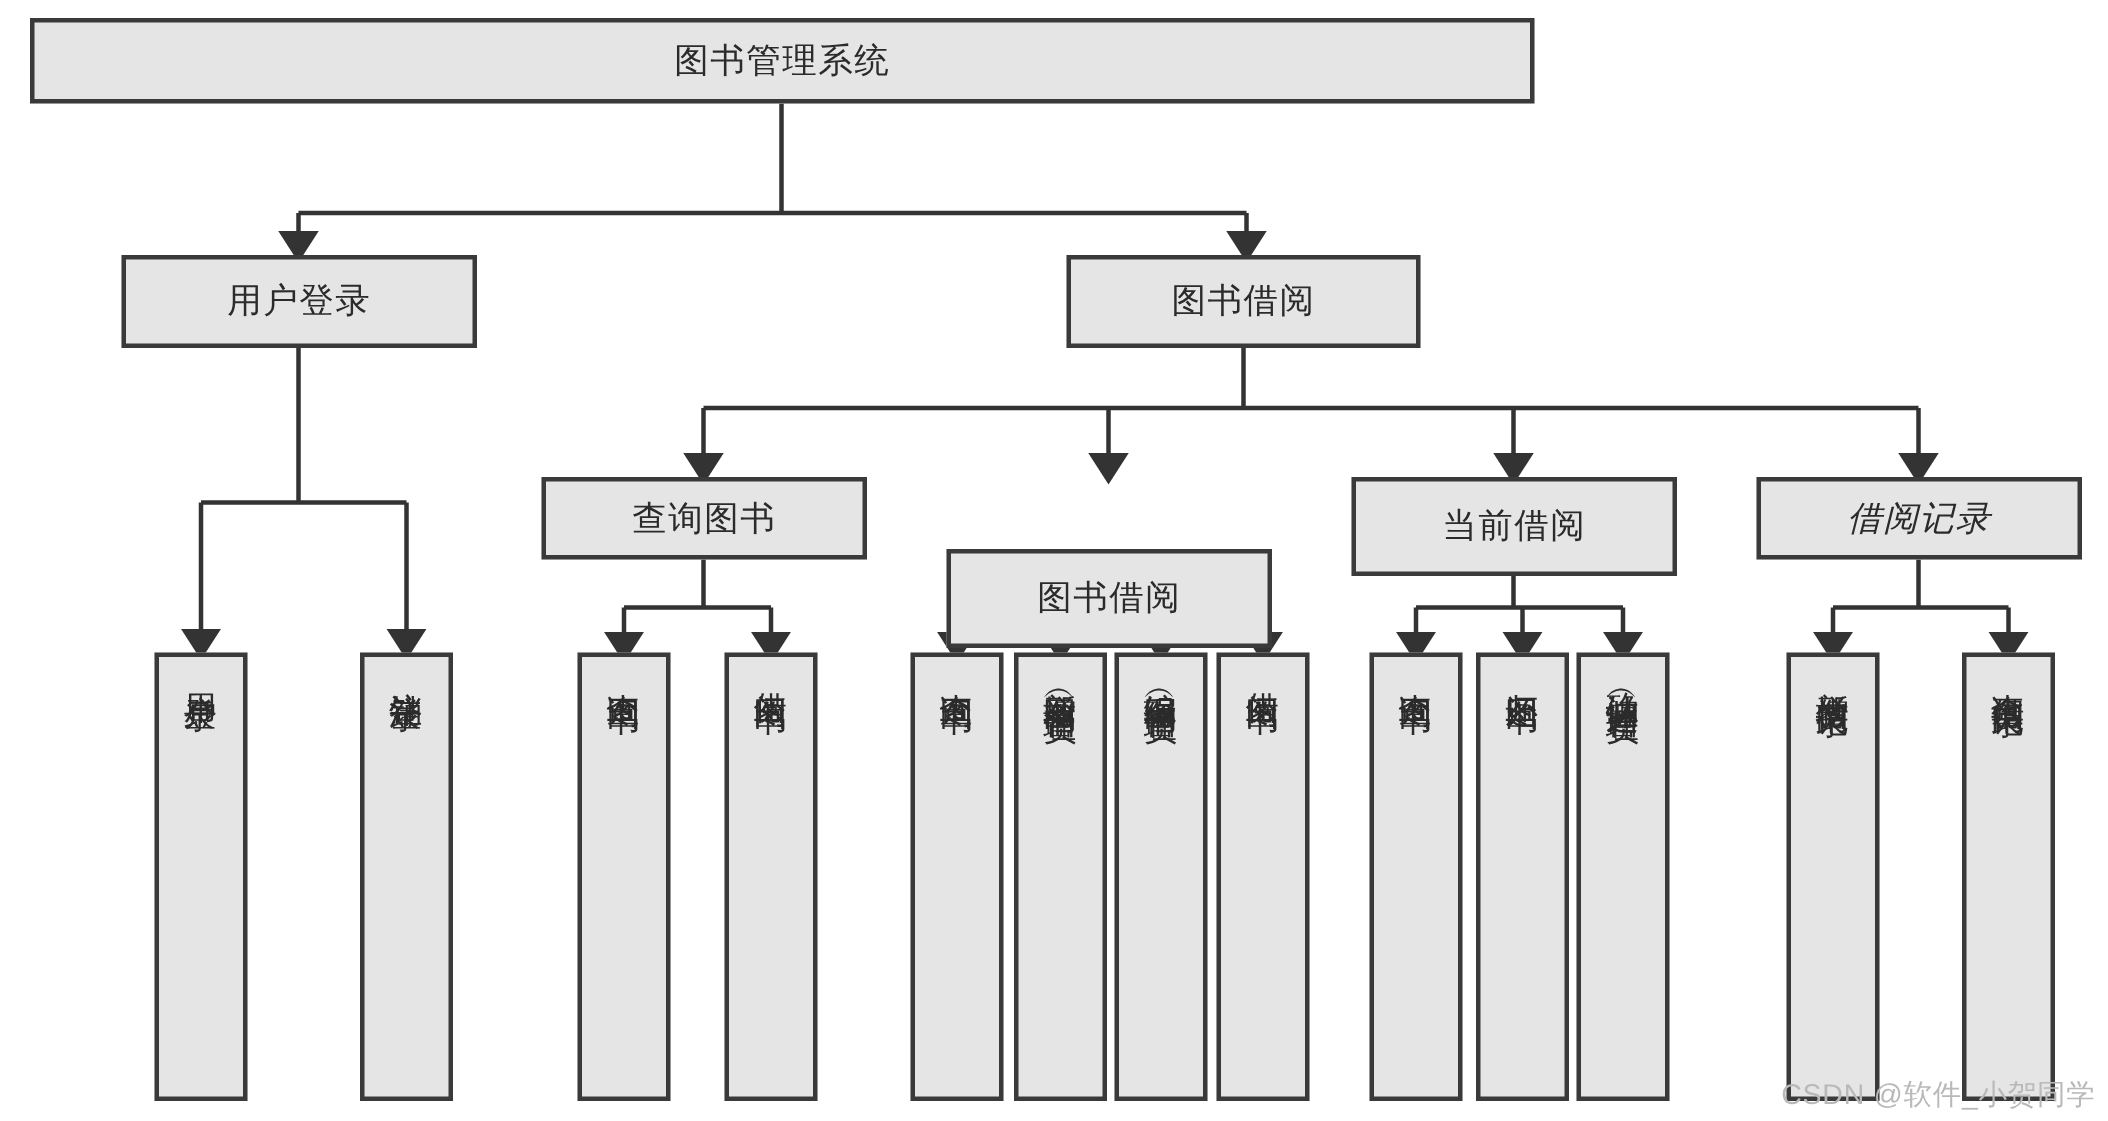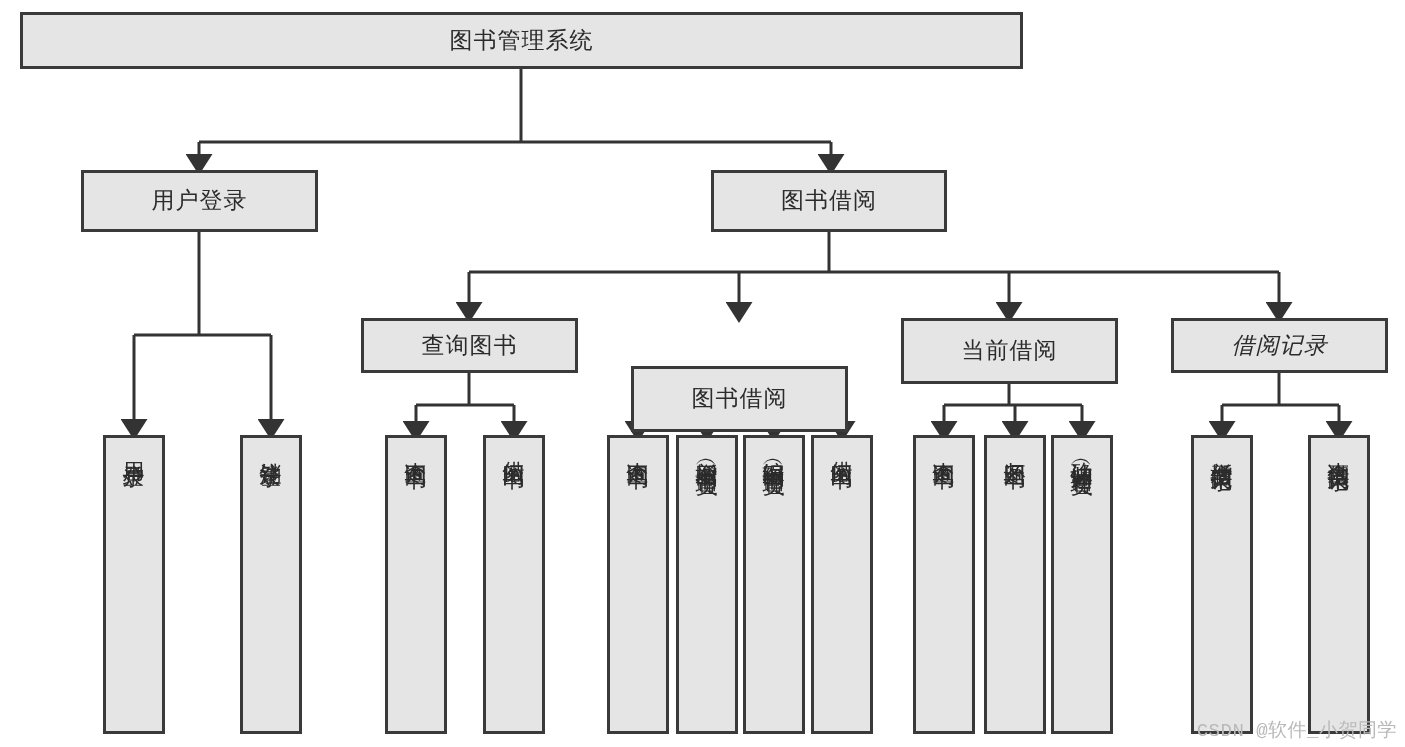--- a/index.html
+++ b/index.html
@@ -56,21 +56,20 @@
     white-space: nowrap;
   }
   .watermark {
     position: absolute;
     right: 8px;
     bottom: 4px;
     font-size: 19px;
     color: #b9b9b9;
     white-space: nowrap;
     letter-spacing: 0.5px;
-    font-family: Liberation Mono, monospace;
   }
 </style>
 </head>
 <body>
 
 <div id="diagram-root">
 
   <svg class="diagram-canvas" viewBox="0 0 1405 747">
     <defs>
       <marker id="arrowhead" markerWidth="9" markerHeight="9" refX="2" refY="4.5" orient="auto" markerUnits="strokeWidth">

